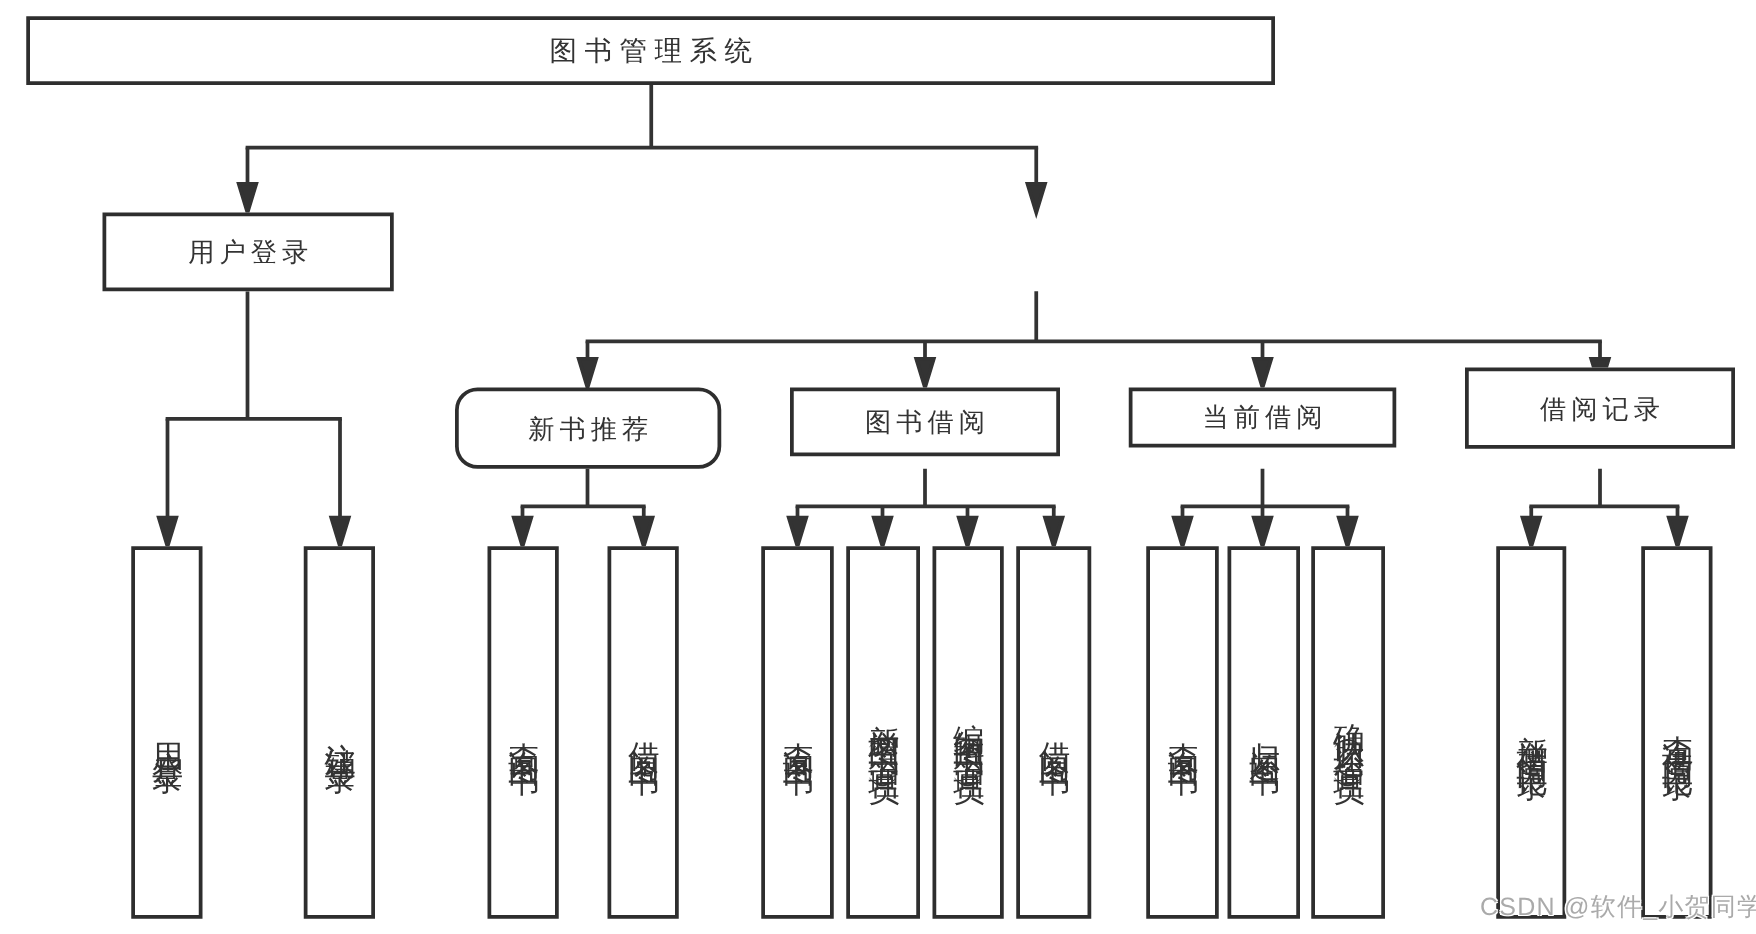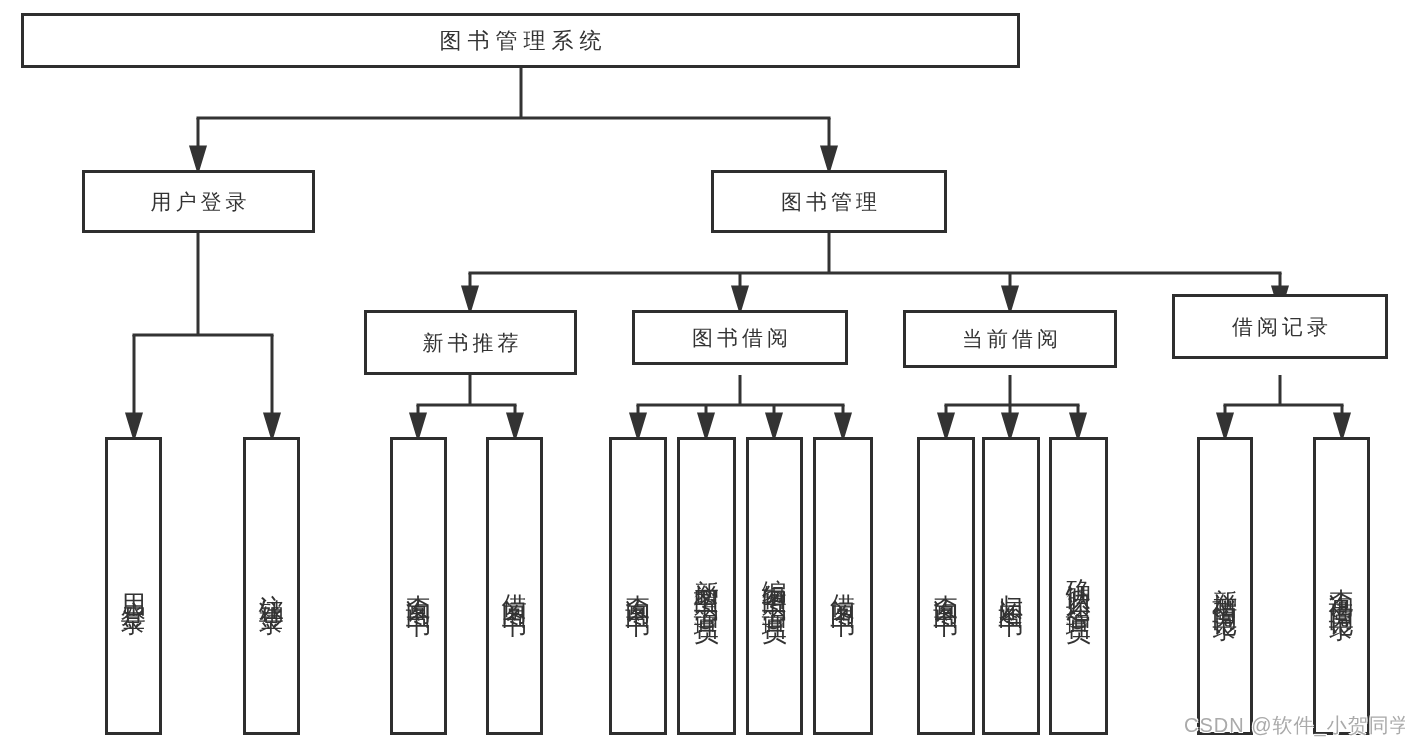--- a/index.html
+++ b/index.html
@@ -143,31 +143,28 @@
     </g>
   </svg>
 
   <div class="node hnode root-node" style="left:21px; top:13px; width:999px; height:55px;">
     <span>图书管理系统</span>
   </div>
 
   <div class="node hnode" style="left:82px; top:170px; width:233px; height:63px;">
     <span>用户登录</span>
   </div>
-  <div class="node hnode" style="left:711px; top:170px; width:236px; height:63px;">
-    <span>图书管理</span>
-  </div>
-
-  <div class="node hnode" style="left:364px; top:310px; width:213px; height:65px;">
+
+  <div class="node hnode" style="left:364px; top:310px; width:213px; height:65px;border-radius:18px;">
     <span>新书推荐</span>
   </div>
   <div class="node hnode" style="left:632px; top:310px; width:216px; height:55px;">
     <span>图书借阅</span>
   </div>
-  <div class="node hnode" style="left:903px; top:310px; width:214px; height:58px;">
+  <div class="node hnode" style="left:903px; top:310px; width:214px; height:48px;">
     <span>当前借阅</span>
   </div>
   <div class="node hnode" style="left:1172px; top:294px; width:216px; height:65px;">
     <span>借阅记录</span>
   </div>
 
   <div class="node leaf" style="left:105px; width:57px;">
     <span class="vtext">用户登录</span>
   </div>
   <div class="node leaf" style="left:243px; width:57px;">

